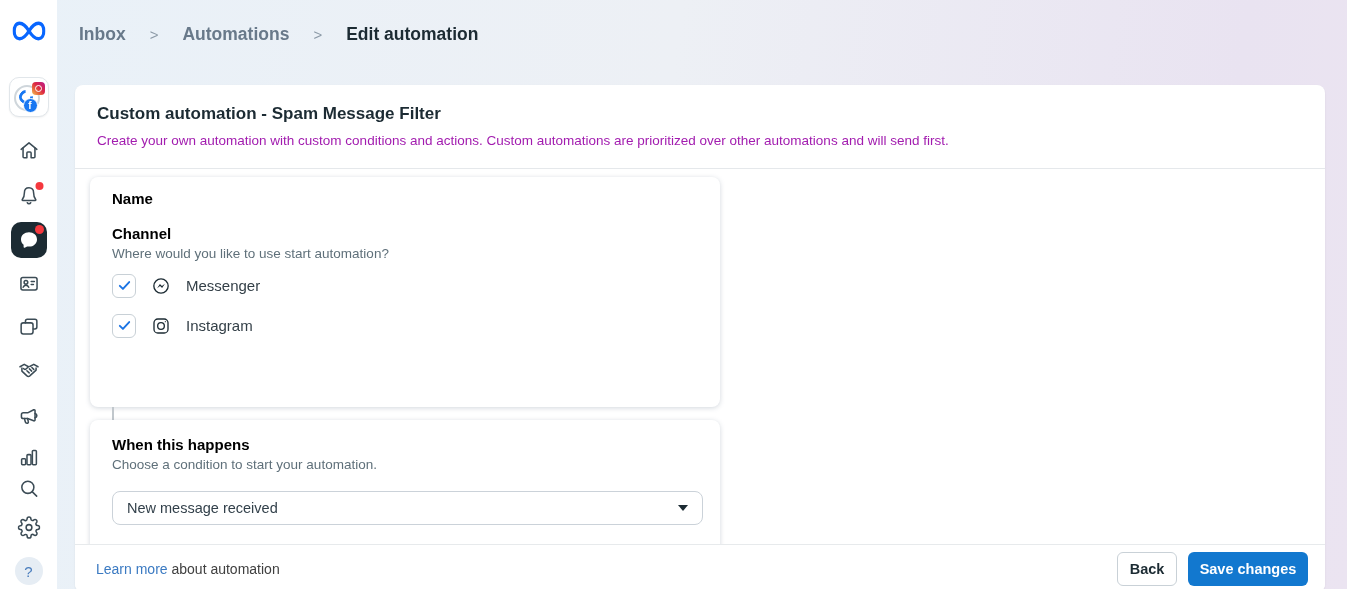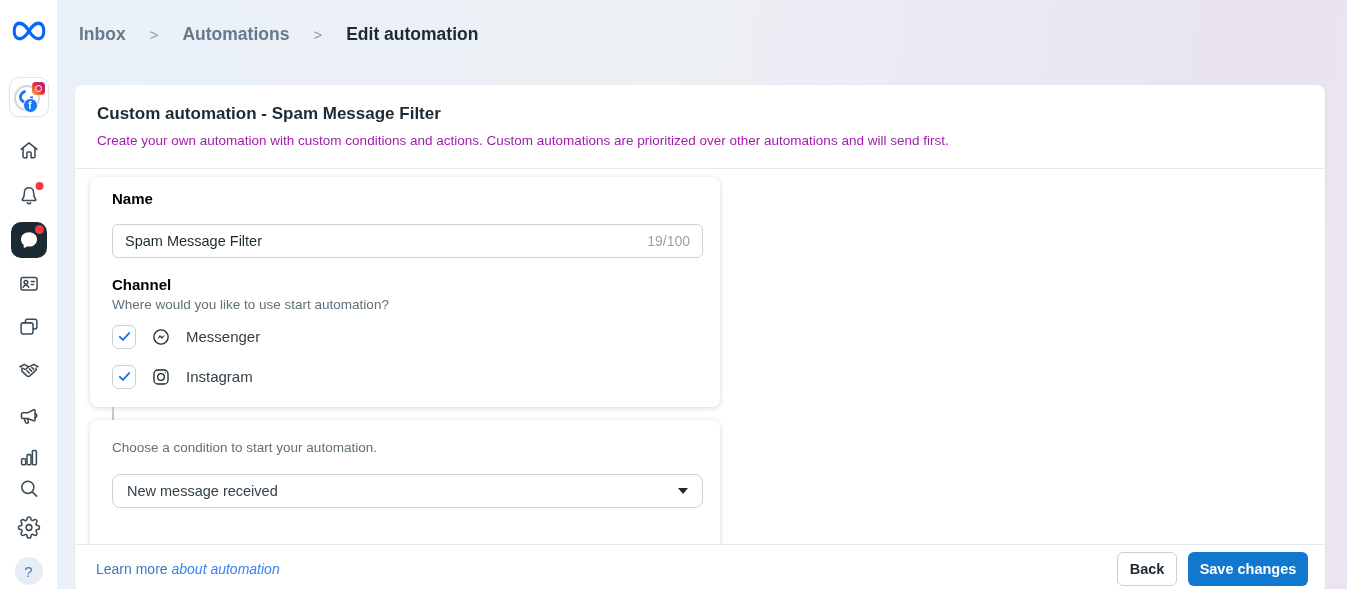--- a/index.html
+++ b/index.html
@@ -62,21 +62,21 @@
   .chan-icon { display:flex; width:20px; height:20px; align-items:center; justify-content:center; flex:none; }
   .chan-label { font-size:15px; color:#333f47; }
 
   .dropdown { margin-top:19px; height:34px; border:1px solid #cbd2d9; border-radius:8px; display:flex; align-items:center; justify-content:space-between; padding:0 14px; cursor:pointer; background:#fff; }
   .dropdown-value { font-size:14.5px; color:#33414b; }
   .caret { width:0; height:0; border-left:5.5px solid transparent; border-right:5.5px solid transparent; border-top:6.5px solid #1c2b33; }
 
   .card-footer { height:48px; border-top:1px solid #e7eaec; background:#fff; display:flex; align-items:center; padding:0 17px 0 21px; position:relative; z-index:2; }
   .learn { font-size:14px; }
   .learn-link { color:#3b7ac2; cursor:pointer; }
-  .learn-suffix { color:#3b82f6;font-style:italic; }
+  .learn-suffix { color:#404040; }
   .footer-spacer { flex:1; }
   .btn { height:34px; border-radius:6px; font-family:inherit; font-size:14.5px; display:flex; align-items:center; justify-content:center; cursor:pointer; }
   .btn-back { width:60px; background:#fff; border:1px solid #c9d1d7; color:#1c2b33; font-weight:600; margin-right:11px; }
   .btn-save { width:120px; background:#1278cf; border:none; color:#fff; font-weight:700; }
 </style>
 </head>
 <body>
 
 <div class="sidebar">
 
@@ -212,24 +212,20 @@
 
     <div class="card-header">
       <div class="card-title">Custom automation - Spam Message Filter</div>
       <div class="card-desc">Create your own automation with custom conditions and actions. Custom automations are prioritized over other automations and will send first.</div>
     </div>
 
     <div class="card-body">
 
       <div class="panel panel-1">
         <div class="sec-label">Name</div>
-        <div class="text-field">
-          <input type="text" value="Spam Message Filter" style="">
-          <span class="char-counter">19/100</span>
-        </div>
 
         <div class="sec-label channel-label">Channel</div>
         <div class="sec-sub">Where would you like to use start automation?</div>
 
         <div class="check-row">
           <span class="checkbox">
             <svg viewBox="0 0 24 24" width="15" height="15">
                 <path d="M4.5 12.5 L9.5 17.5 L19.5 6.5" stroke="#1b74e4" stroke-width="3" fill="none" stroke-linecap="round" stroke-linejoin="round"></path>
               </svg>
           </span>
@@ -255,20 +251,21 @@
                 <circle cx="17.2" cy="6.8" r="0.7" fill="#1c2b33" stroke="none"></circle>
               </svg>
           </span>
           <span class="chan-label">Instagram</span>
         </div>
       </div>
 
       <div class="connector"></div>
 
       <div class="panel panel-2">
+        <div class="sec-label">When this happens</div>
         <div class="sec-sub">Choose a condition to start your automation.</div>
         <div class="dropdown">
           <span class="dropdown-value">New message received</span>
           <span class="caret"></span>
         </div>
       </div>
 
     </div>
 
     <div class="card-footer">

